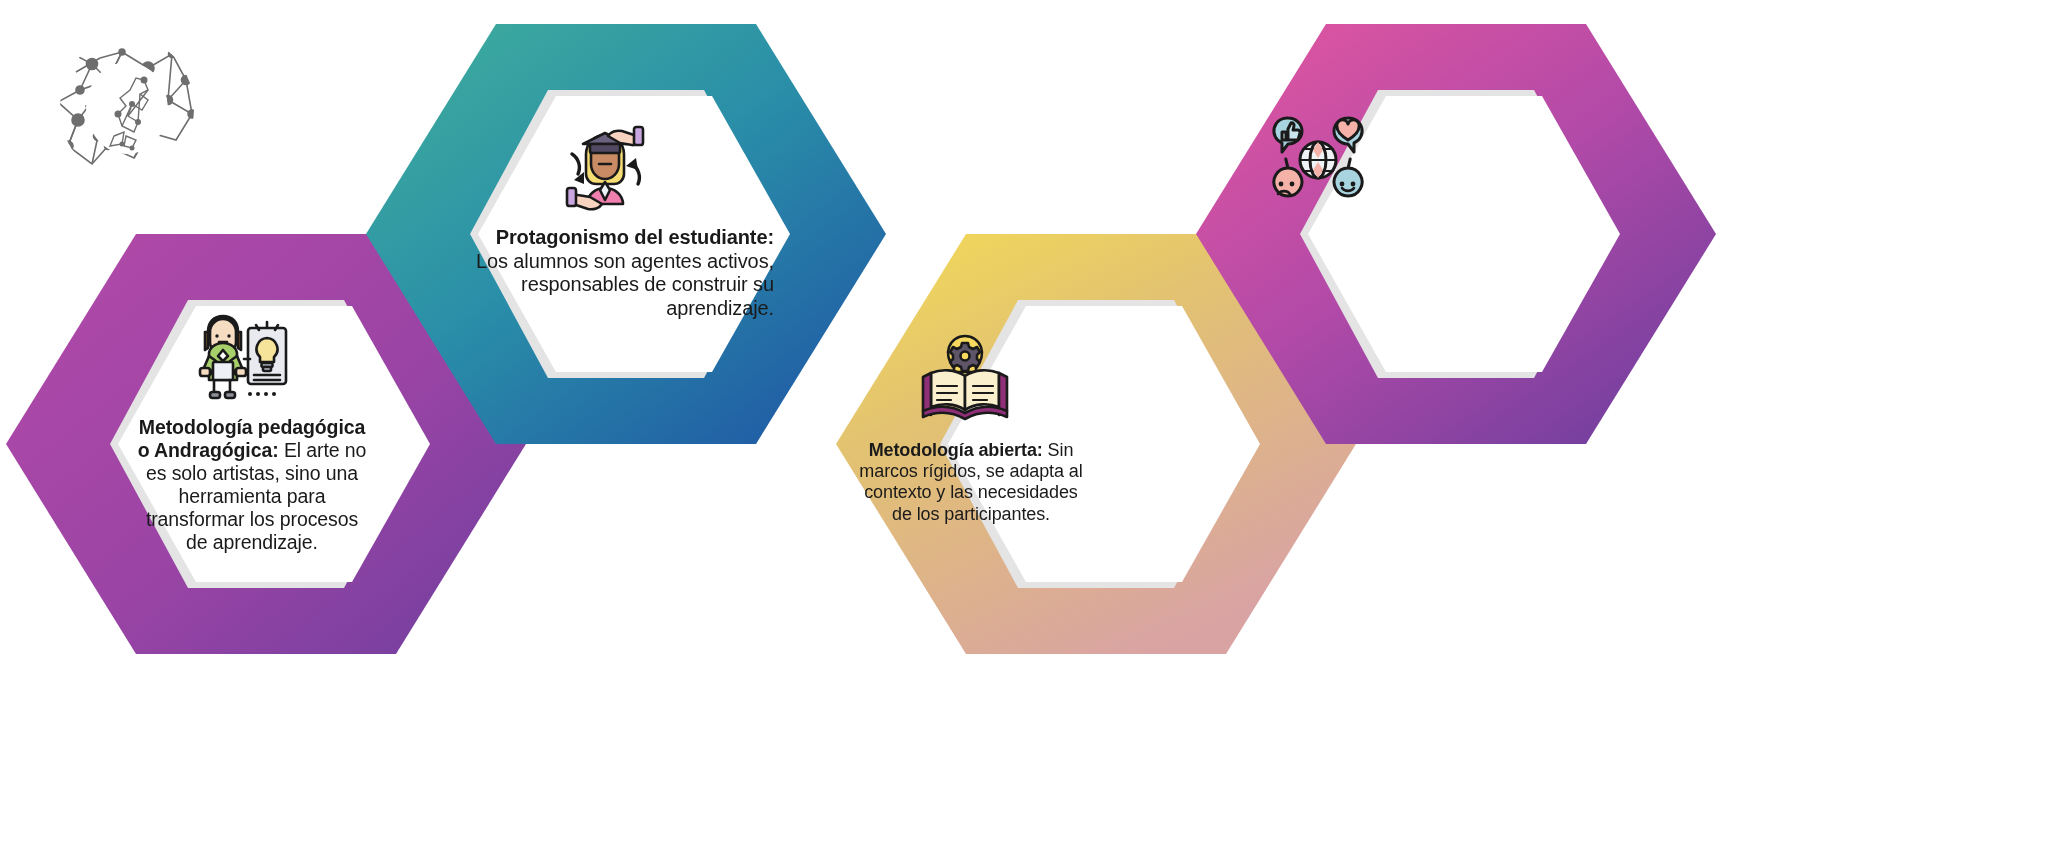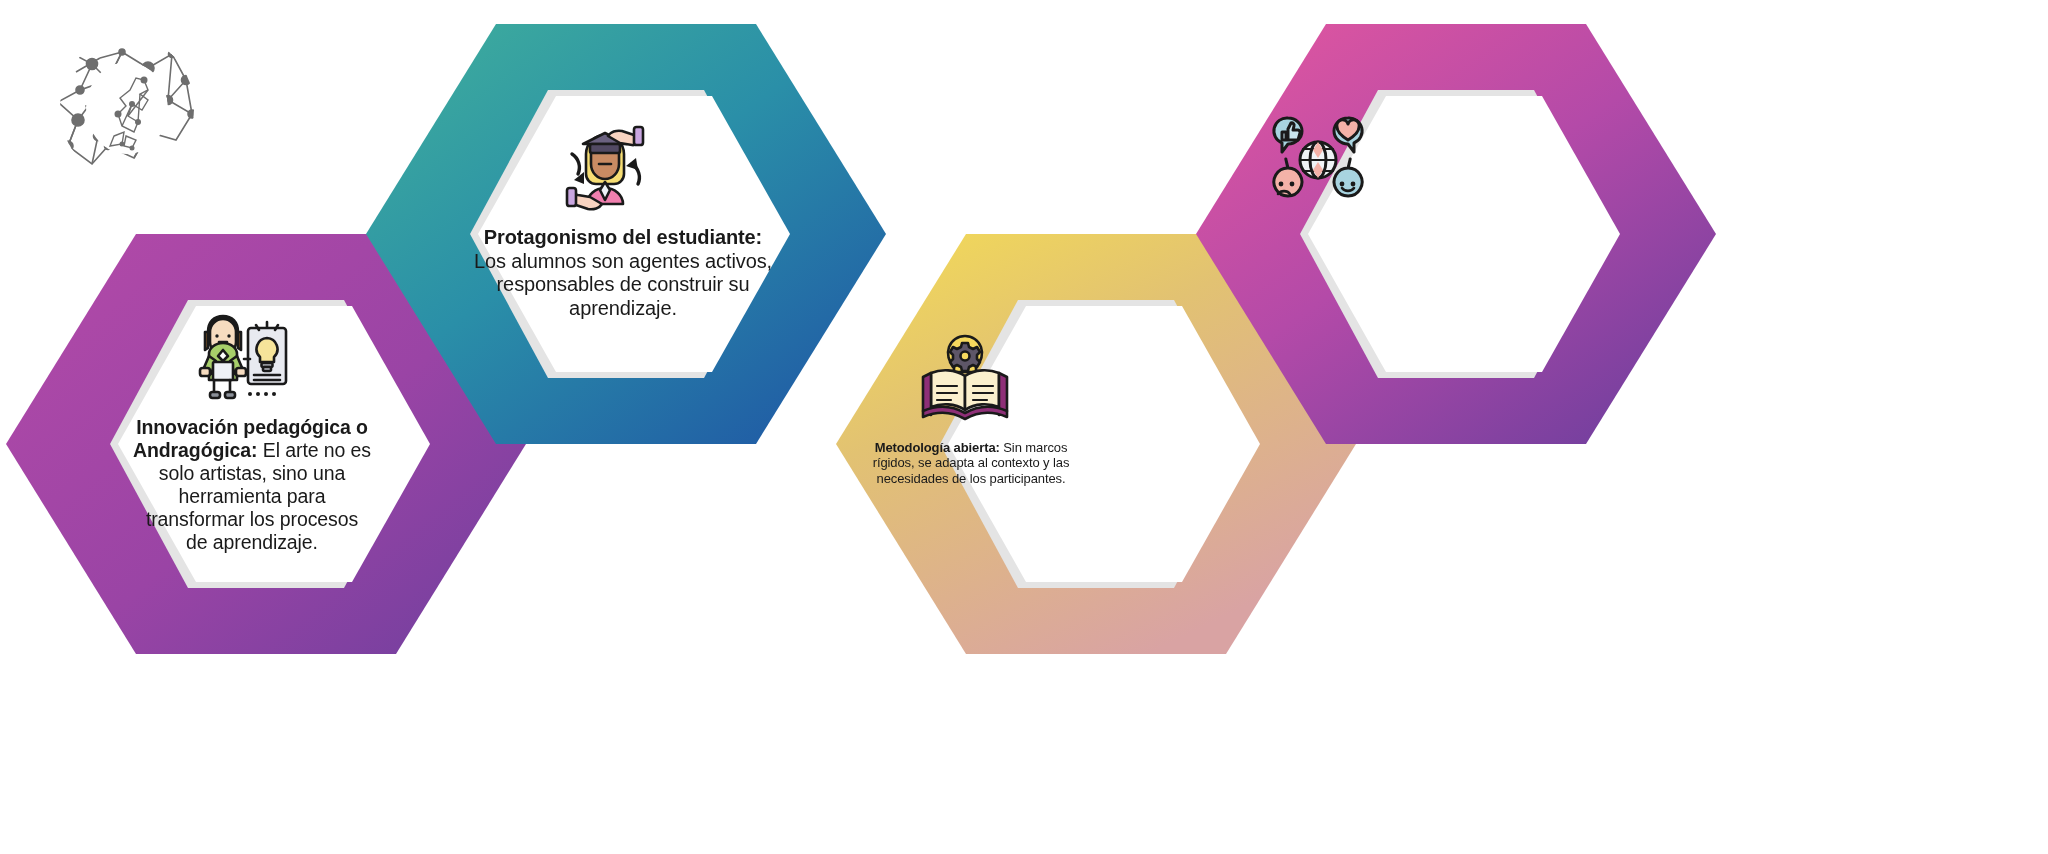--- a/index.html
+++ b/index.html
@@ -58,26 +58,27 @@
     left: 133px;
     top: 416px;
     width: 238px;
     font-size: 19.5px;
   }
   #text2 {
     left: 472px;
     top: 226px;
     width: 302px;
     font-size: 20px;
+    text-align: right;
   }
   #text3 {
     left: 855px;
     top: 440px;
     width: 232px;
-    font-size: 13px;
+    font-size: 18px;
   }
   #text4 {
     left: 1205px;
     top: 212px;
     width: 245px;
     font-size: 19.5px;
   }
 
   
   .iconbox { position: absolute; }
@@ -316,21 +317,21 @@
       <g fill="#1a1a1a">
         <circle cx="13" cy="72" r="2.4"></circle>
           <circle cx="24" cy="72" r="2.4"></circle>
         <circle cx="74" cy="72" r="2.4"></circle>
           <circle cx="85" cy="72" r="2.4"></circle>
       </g>
     </svg>
   </div>
 
   <div class="cardtext" id="text1">
-    <span class="ttl">Innovación pedagógica o Andragógica:</span> 
+    <span class="ttl">Metodología pedagógica o Andragógica:</span> 
     <span class="body">El arte no es solo artistas, sino una herramienta para transformar los procesos de aprendizaje.</span>
   </div>
 
   <div class="cardtext" id="text2">
     <span class="ttl">Protagonismo del estudiante:</span> 
     <span class="body">Los alumnos son agentes activos, responsables de construir su aprendizaje.</span>
   </div>
 
   <div class="cardtext" id="text3">
     <span class="ttl">Metodología abierta:</span> 

